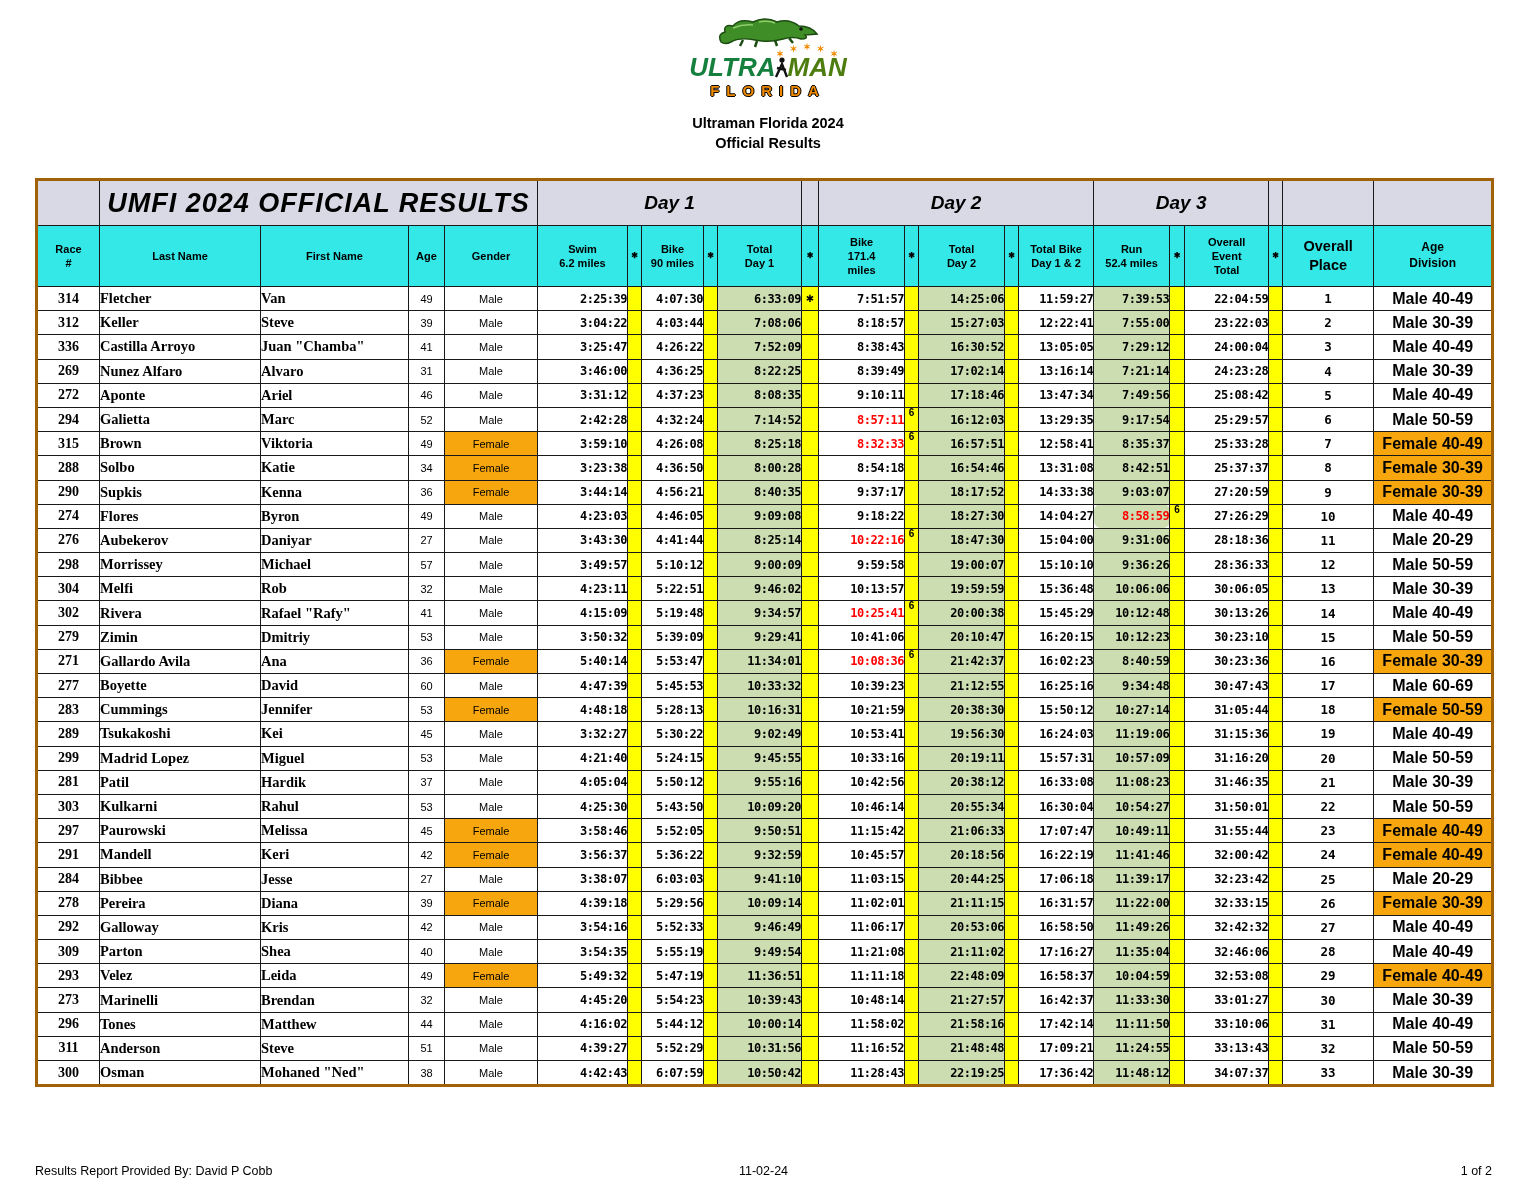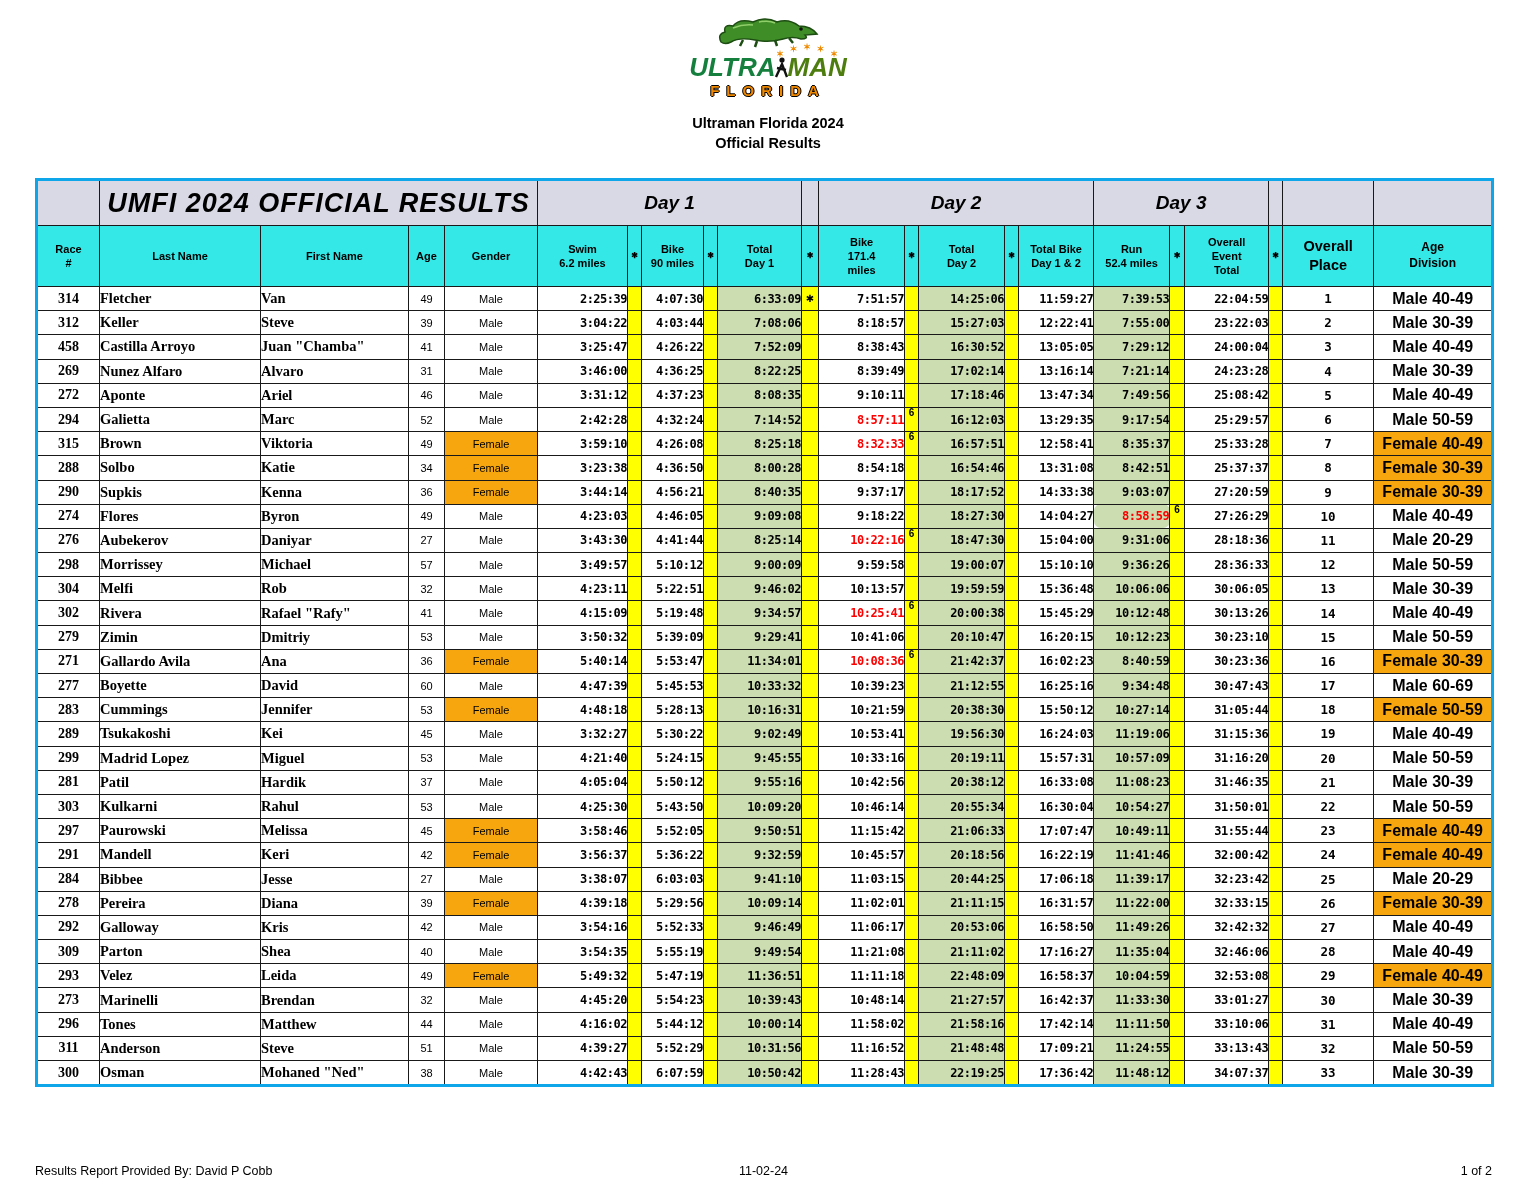--- a/index.html
+++ b/index.html
@@ -17,21 +17,21 @@
   .logo-suns span{display:inline-block;}
   .logo-suns span:nth-child(1){transform:translateY(6px);}
   .logo-suns span:nth-child(2){transform:translateY(1px);}
   .logo-suns span:nth-child(3){transform:translateY(-1px);}
   .logo-suns span:nth-child(4){transform:translateY(1px);}
   .logo-suns span:nth-child(5){transform:translateY(6px);}
   .logo-florida{margin-top:2px;font-weight:bold;font-size:15px;letter-spacing:7px;color:#ef8a00;text-shadow:-1px 0 #000,1px 0 #000,0 -1px #000,0 1px #000;}
   .doc-title{margin-top:14px;font-weight:bold;font-size:14.5px;line-height:1.35;}
 
   
-  table.results{position:absolute;top:178px;left:35px;width:1457px;border-collapse:collapse;table-layout:fixed;border:3px solid #0ea5e9;}
+  table.results{position:absolute;top:178px;left:35px;width:1457px;border-collapse:collapse;table-layout:fixed;border:3px solid #a16207;}
   .results th,.results td{border:1.5px solid #191919;padding:0;overflow:hidden;}
 
   tr.grp th{background:var(--lavender);height:44px;font-style:italic;font-weight:bold;font-size:19px;text-align:center;}
   tr.grp th.banner{font-size:27px;letter-spacing:1px;}
   tr.colhead th{background:var(--cyan);height:60px;font-size:11px;font-weight:bold;text-align:center;white-space:pre-line;line-height:1.3;}
   tr.colhead th.star-h{font-size:8px;}
   tr.colhead th.h-big{font-size:14.5px;}
   tr.colhead th.h-med{font-size:12px;}
 
   tbody td{height:23.2px;background:#fff;}
@@ -201,21 +201,21 @@
           <td class="c-star"></td>
           <td class="c-time">12:22:41</td>
           <td class="c-time green">7:55:00</td>
           <td class="c-sup"></td>
           <td class="c-time">23:22:03</td>
           <td class="c-star"></td>
           <td class="c-place">2</td>
           <td class="c-div">Male 30-39</td>
         </tr>
         <tr>
-          <td class="c-race">458</td>
+          <td class="c-race">336</td>
           <td class="c-last">Castilla Arroyo</td>
           <td class="c-first">Juan "Chamba"</td>
           <td class="c-age">41</td>
           <td class="c-gender">Male</td>
           <td class="c-time">3:25:47</td>
           <td class="c-star"></td>
           <td class="c-time">4:26:22</td>
           <td class="c-star"></td>
           <td class="c-time green">7:52:09</td>
           <td class="c-mark"></td>

